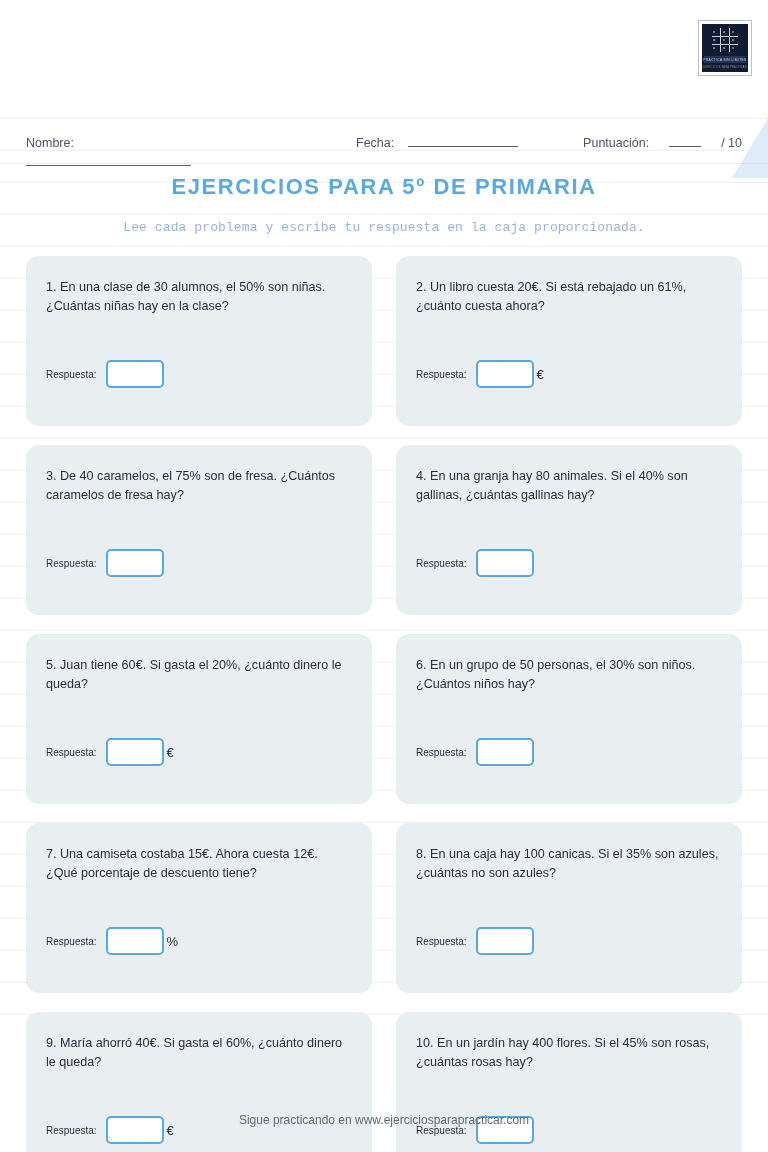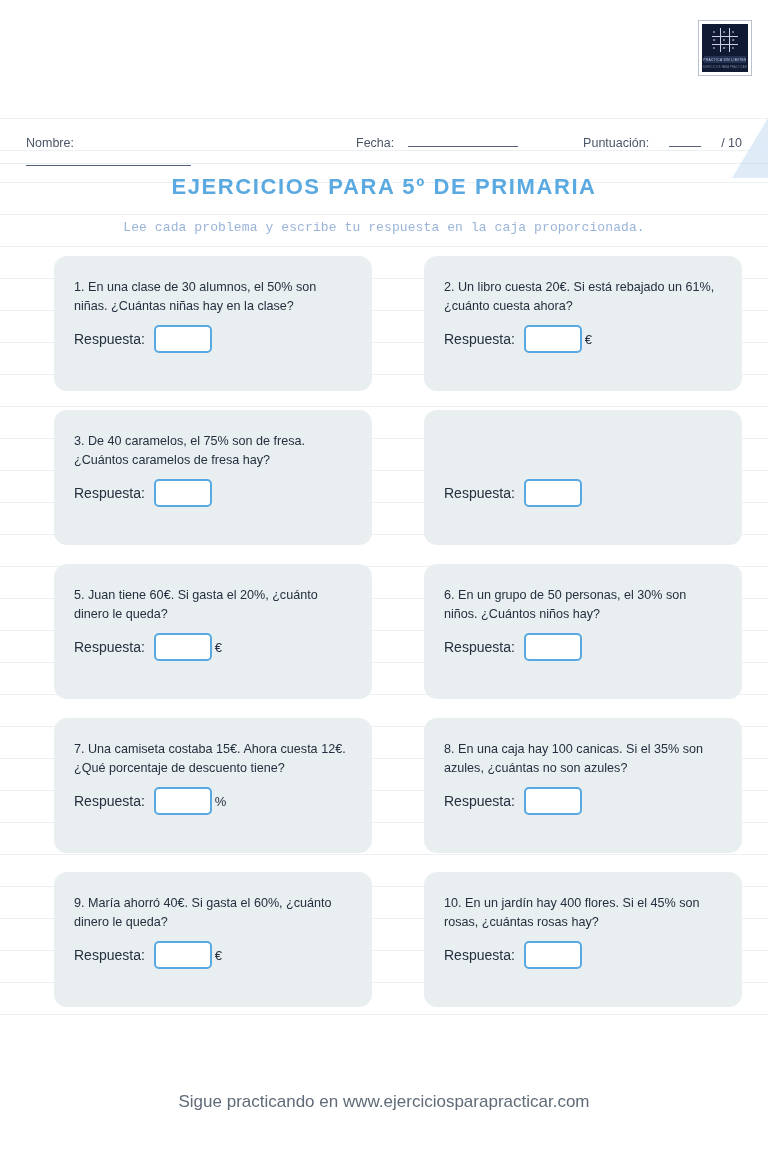--- a/index.html
+++ b/index.html
@@ -101,43 +101,42 @@
     text-align:center; color:#9ab4d8; font-size:13px; letter-spacing:0.1px;font-family:Liberation Mono, monospace;
   }
 
   
   .grid {
     position:absolute; left:26px; top:256px; width:716px;
     display:grid; grid-template-columns:346px 346px; column-gap:24px; row-gap:19px;
   }
   .card {
     background:#e9eef0; border-radius:13px;
-    height:135px; padding:22px 20px 0 20px;
+    height:170px; padding:22px 20px 0 20px;
     position:relative;
-    margin-left:28px;
   }
   .q-text {
     color:#24303f; font-size:12.6px; line-height:1.52;
     font-family:"Liberation Sans", sans-serif;
   }
   .ans-row {
     position:absolute; left:20px; bottom:38px;
     display:flex; align-items:center; gap:9px;
   }
-  .ans-label { color:#24303f; font-size:14px; }
+  .ans-label { color:#24303f; font-size:10px; }
   .ans-box {
     width:58px; height:28px; background:#ffffff;
     border:2px solid #58a8e2; border-radius:5px;
   }
   .ans-unit { color:#24303f; font-size:13px; margin-left:-6px; }
 
   
   .footer {
-    position:absolute; left:0; right:0; bottom:40px;
-    text-align:center; color:#5f6b78; font-size:17px;
+    position:absolute; left:0; right:0; bottom:25px;
+    text-align:center; color:#5f6b78; font-size:12px;
   }
 </style>
 </head>
 <body>
 
 <div class="page">
 
   <div class="ruled"></div>
   <div class="wedge"></div>
 
@@ -206,20 +205,21 @@
         </div>
       </div>
       <div class="card">
         <div class="q-text">3. De 40 caramelos, el 75% son de fresa. ¿Cuántos caramelos de fresa hay?</div>
         <div class="ans-row">
           <span class="ans-label">Respuesta:</span>
           <div class="ans-box"></div>
         </div>
       </div>
       <div class="card">
+        <div class="q-text">4. En una granja hay 80 animales. Si el 40% son gallinas, ¿cuántas gallinas hay?</div>
         <div class="ans-row">
           <span class="ans-label">Respuesta:</span>
           <div class="ans-box"></div>
         </div>
       </div>
       <div class="card">
         <div class="q-text">5. Juan tiene 60€. Si gasta el 20%, ¿cuánto dinero le queda?</div>
         <div class="ans-row">
           <span class="ans-label">Respuesta:</span>
           <div class="ans-box"></div>

